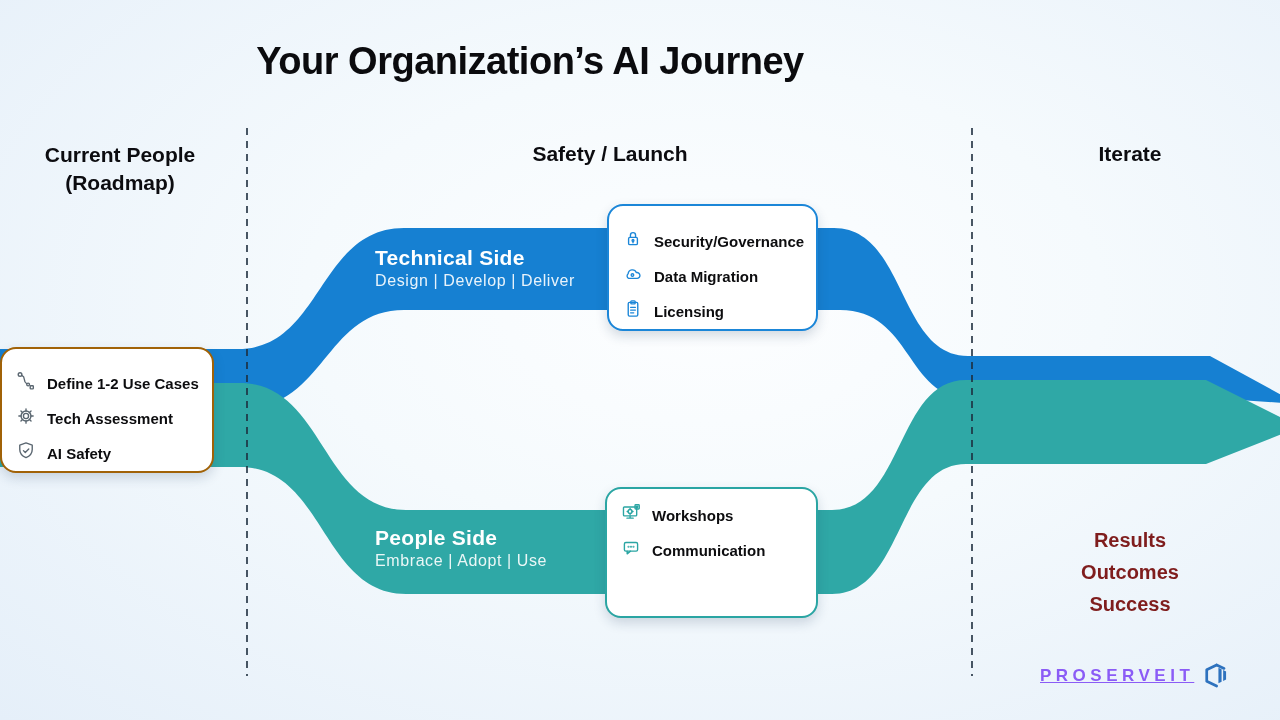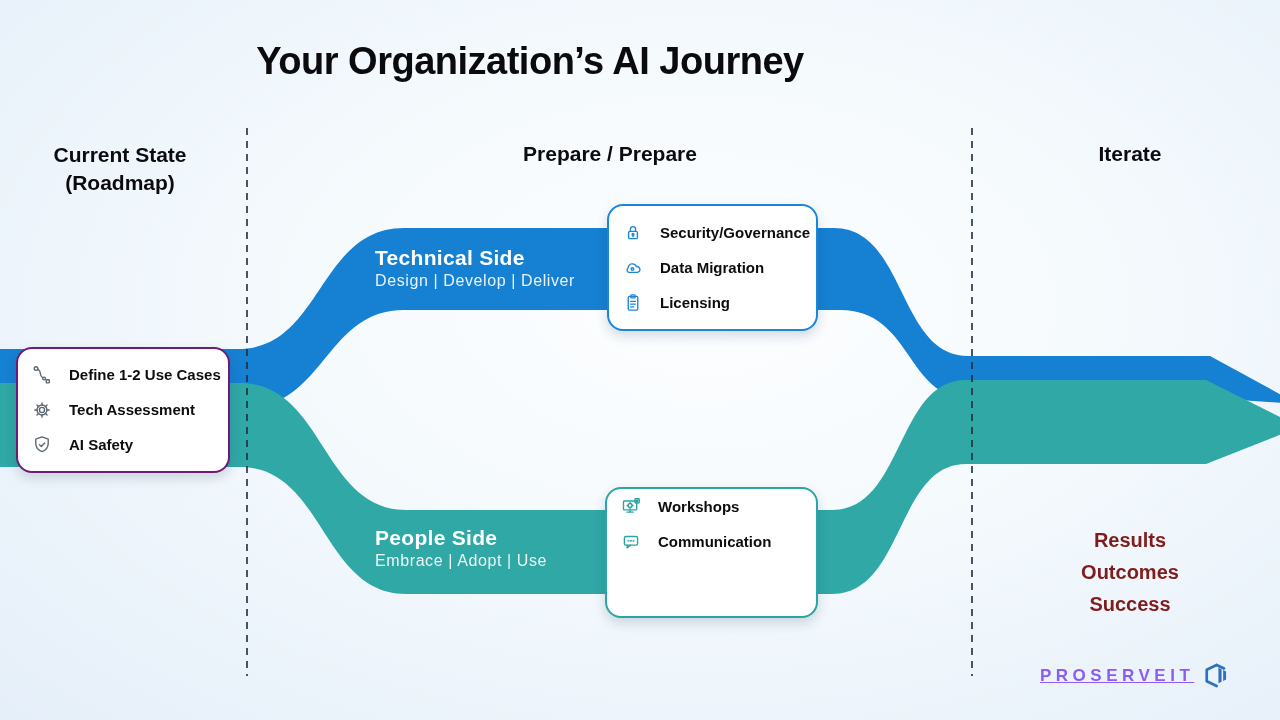--- a/index.html
+++ b/index.html
@@ -21,24 +21,24 @@
   }
   .hdr-left   { top:141px; left:10px;   width:220px; }
   .hdr-mid    { top:140px; left:460px;  width:300px; }
   .hdr-right  { top:140px; left:1030px; width:200px; }
 
   .card {
     background:#FFFFFF; border-radius:16px;
     box-shadow:0 5px 12px rgba(25,55,90,0.18);
     z-index:5;
   }
-  .card-left  { left:16px;  top:347px; width:214px; height:126px; border:2px solid #701a75; padding-top:8px; }
+  .card-left  { left:0;  top:347px; width:214px; height:126px; border:2px solid #a16207; padding-top:8px; }
   .card-blue  { left:607px; top:204px; width:211px; height:127px; border:2px solid #1B86D8; padding-top:9px; }
   .card-teal  { left:605px; top:487px; width:213px; height:131px; border:2px solid #2AA5A3; padding-top:0; }
-  .card-row { display:flex; align-items:center; gap:16px; height:35px; padding-left:13px; }
+  .card-row { display:flex; align-items:flex-end; gap:10px; height:35px; padding-left:13px; }
   .card-row .lbl { font-size:15px; font-weight:bold; color:#0D0D0F; white-space:nowrap; }
   .ic { width:22px; height:22px; flex:0 0 22px; display:flex; align-items:center; justify-content:center; }
   .ic svg { width:22px; height:22px; }
 
   .ribbon-label { z-index:4; }
   .ribbon-label .rl-title { font-size:21px; font-weight:bold; color:#FFFFFF; letter-spacing:0.3px; }
   .ribbon-label .rl-sub   { font-size:16px; color:rgba(255,255,255,0.90); letter-spacing:0.6px; margin-top:2px; }
   .rl-tech   { left:375px; top:246px; }
   .rl-people { left:375px; top:526px; }
 
@@ -61,24 +61,24 @@
   <path d="M0,383 L240,383 C324,383 322,510 406,510 L832,510 C904,510 896,380 966,380
            L1206,380 L1300,427 L1206,464 L966,464 C896,464 904,594 832,594 L406,594
            C322,594 324,467 240,467 L0,467 Z" fill="#2FA8A6"></path>
   <line x1="247" y1="128" x2="247" y2="676" stroke-width="1.6" stroke-dasharray="7 6" stroke="#1D2D3E"></line>
   <line x1="972" y1="128" x2="972" y2="676" stroke-width="1.6" stroke-dasharray="7 6" stroke="#1D2D3E"></line>
 </svg>
 
 <div class="abs page-title">Your Organization’s AI Journey</div>
 
 <div class="abs col-header hdr-left">
-  <div>Current State</div>
+  <div>Current People</div>
   <div>(Roadmap)</div>
 </div>
-<div class="abs col-header hdr-mid">Prepare / Prepare</div>
+<div class="abs col-header hdr-mid">Safety / Launch</div>
 <div class="abs col-header hdr-right">Iterate</div>
 
 <div class="abs ribbon-label rl-tech">
   <div class="rl-title">Technical Side</div>
   <div class="rl-sub">Design | Develop | Deliver</div>
 </div>
 <div class="abs ribbon-label rl-people">
   <div class="rl-title">People Side</div>
   <div class="rl-sub">Embrace | Adopt | Use</div>
 </div>

